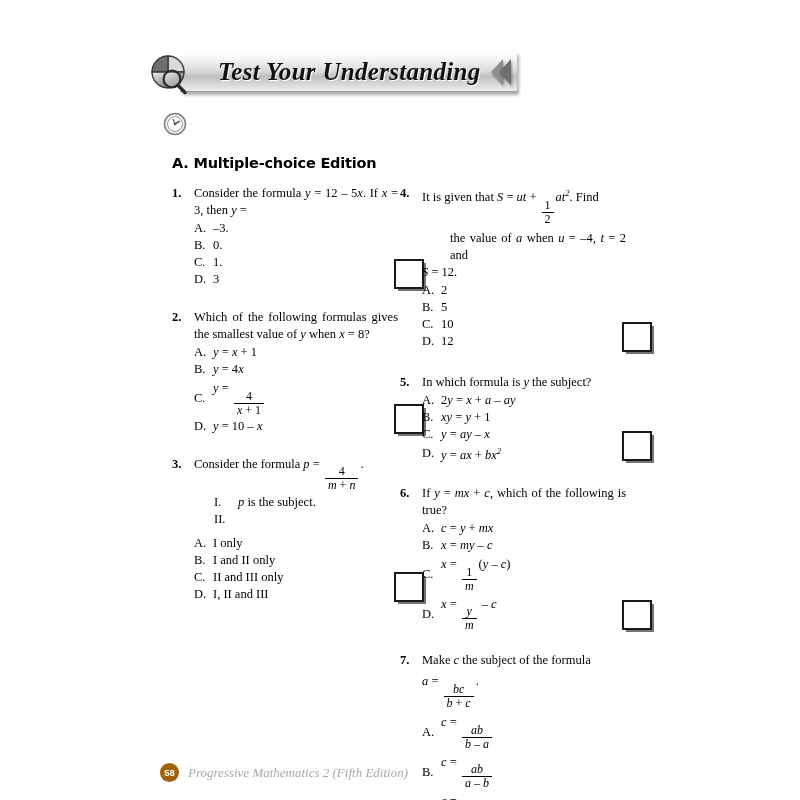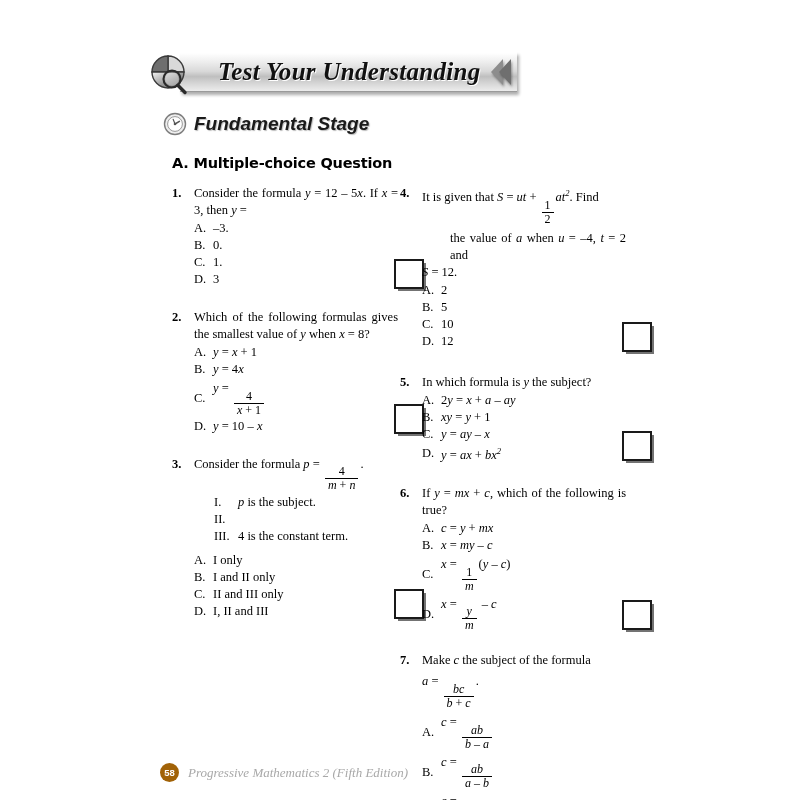--- a/index.html
+++ b/index.html
@@ -255,24 +255,23 @@
 <div id="substage-row">
   <span class="stage-icon">
     <svg width="24" height="24" viewBox="0 0 24 24">
       <circle cx="12" cy="12" r="10.5" fill="#eeeeee" stroke="#7d7d7d" stroke-width="1.4"></circle>
       <circle cx="12" cy="12" r="7.4" fill="#ffffff" stroke="#9a9a9a" stroke-width="1"></circle>
       <circle cx="12" cy="12" r="1.3" fill="#555"></circle>
       <line x1="12" y1="12" x2="16.4" y2="9.4" stroke="#555" stroke-width="1.5" stroke-linecap="round"></line>
       <line x1="12" y1="12" x2="10.2" y2="7.4" stroke="#555" stroke-width="1.2" stroke-linecap="round"></line>
     </svg>
   </span>
-  <span class="stage-title">Fundamental Stage</span>
 </div>
 
-<div id="section-a">A.  Multiple-choice Question</div>
+<div id="section-a">A.  Multiple-choice Edition</div>
 
 <div class="column" id="col-left">
 
   <div class="q">
     <div class="q-head">
       <div class="q-num">1.</div>
       <div class="q-body">
         <div class="q-stem">Consider the formula <i class="v">y</i> = 12 – 5<i class="v">x</i>. If <i class="v">x</i> = 3, then <i class="v">y</i> =</div>
         <div class="opts">
           <div class="opt">
@@ -337,24 +336,20 @@
               <span class="den"><i class="v">m</i>&nbsp;+&nbsp;<i class="v">n</i></span>
             </span>.</div>
         <div class="roman-list">
           <div class="roman-item">
             <span class="roman-lbl">I.</span>
             <span class="roman-txt"><i class="v">p</i> is the subject.</span>
           </div>
           <div class="roman-item">
             <span class="roman-lbl">II.</span>
           </div>
-          <div class="roman-item">
-            <span class="roman-lbl">III.</span>
-            <span class="roman-txt">4 is the constant term.</span>
-          </div>
         </div>
         <div class="opts" style="margin-top:7px;">
           <div class="opt">
             <span class="opt-lbl">A.</span>
             <span class="opt-txt">I only</span>
           </div>
           <div class="opt">
             <span class="opt-lbl">B.</span>
             <span class="opt-txt">I and II only</span>
           </div>

